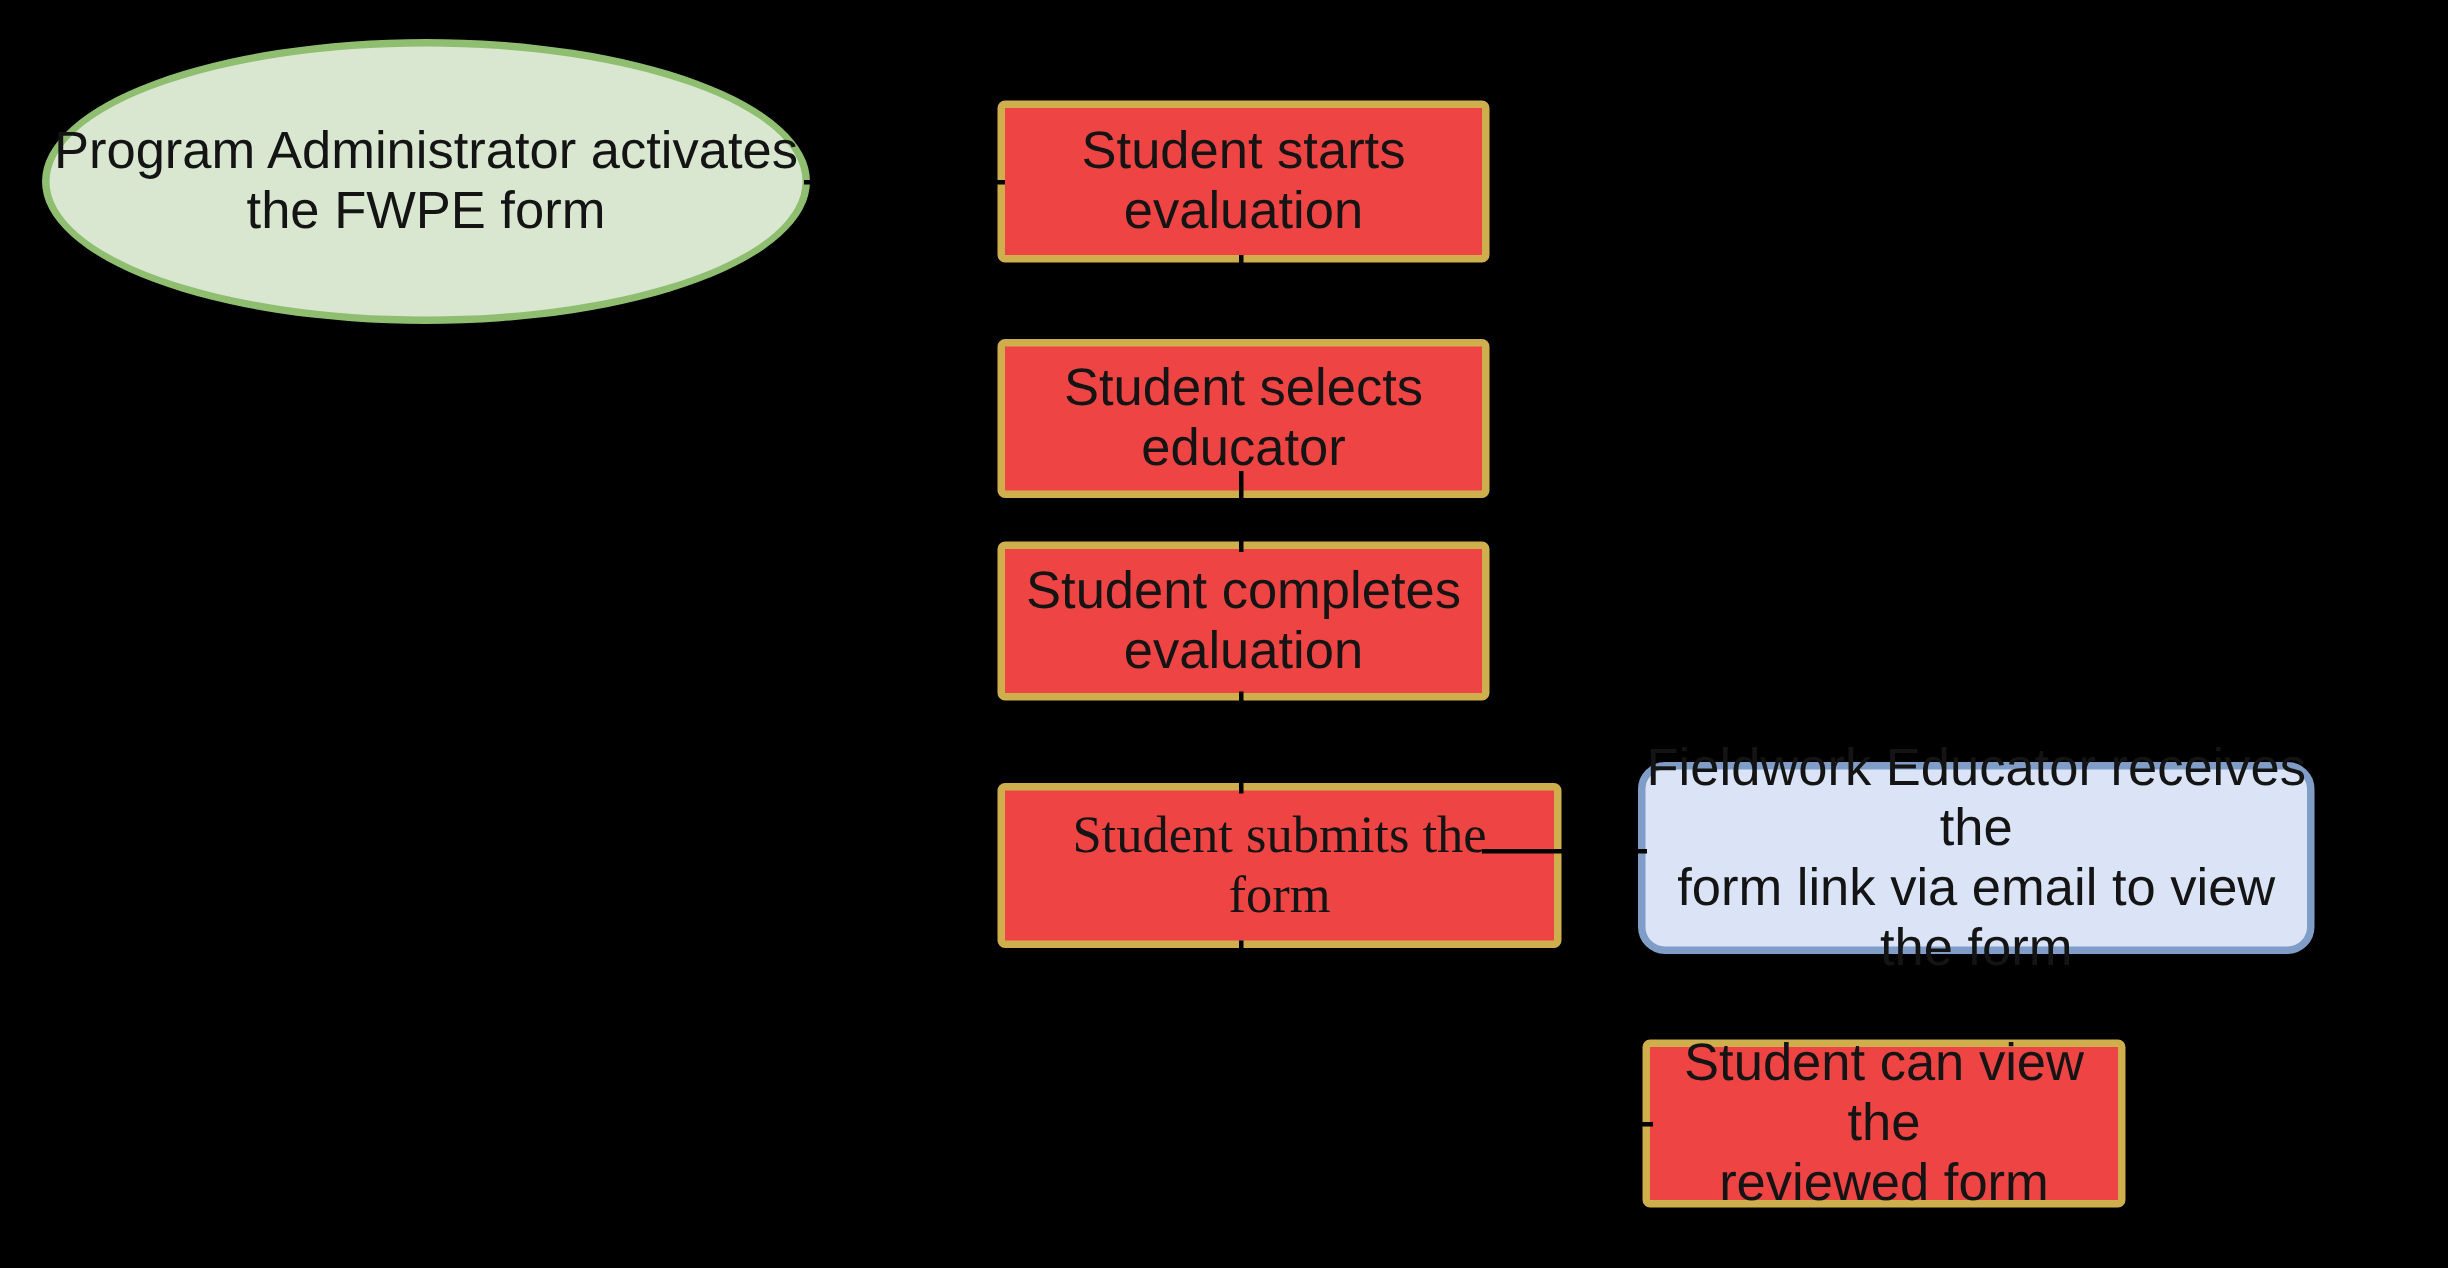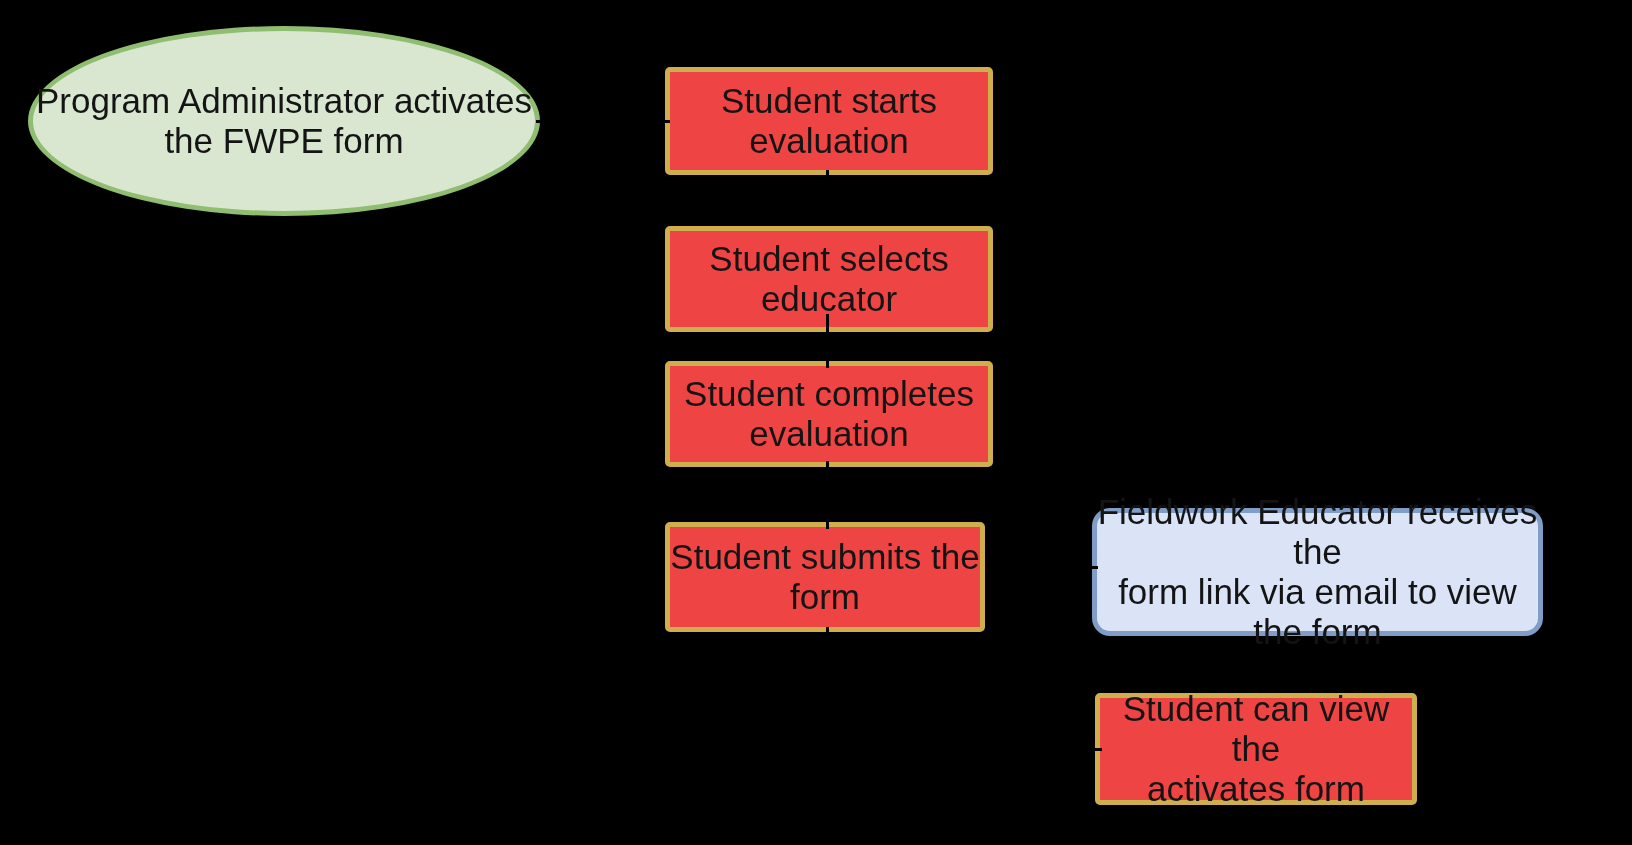--- a/index.html
+++ b/index.html
@@ -50,21 +50,21 @@
     position: absolute;
     background: #000000;
     z-index: 3;
   }
 
   
   .n-activate  { left: 28px;   top: 26px;  width: 512px; height: 190px; }
   .n-start     { left: 665px;  top: 67px;  width: 328px; height: 108px; }
   .n-select    { left: 665px;  top: 214px; width: 328px; height: 106px; margin-top: 12px; }
   .n-complete  { left: 665px;  top: 361px; width: 328px; height: 106px; }
-  .n-submit    { left: 665px;  top: 522px; width: 320px; height: 110px; }
+  .n-submit    { left: 665px;  top: 522px; width: 376px; height: 110px; font-family: Liberation Serif, serif; }
   .n-educator  { left: 1092px; top: 508px; width: 451px; height: 128px; }
   .n-review    { left: 616px;  top: 682px; width: 432px; height: 138px; }
   .n-views     { left: 1095px; top: 693px; width: 322px; height: 112px; }
 
   
   .e-activate-start  { left: 536px;  top: 120px; width: 134px; height: 3px; }
   .e-start-select    { left: 826px;  top: 170px; width: 3px;   height: 50px; }
   .e-select-complete { left: 826px;  top: 314px; width: 3px;   height: 54px; }
   .e-complete-submit { left: 826px;  top: 461px; width: 3px;   height: 68px; }
   .e-submit-educator { left: 988px;  top: 566px; width: 110px; height: 3px; }
@@ -102,21 +102,21 @@
   </div>
 
   <div class="node info n-educator">
     <span class="label">Fieldwork Educator receives the
 form link via email to view the form</span>
   </div>
 
 
   <div class="node process n-views">
     <span class="label">Student can view the
-activates form</span>
+reviewed form</span>
   </div>
 
   <div class="connector e-activate-start"></div>
   <div class="connector e-start-select"></div>
   <div class="connector e-select-complete"></div>
   <div class="connector e-complete-submit"></div>
   <div class="connector e-submit-educator"></div>
   <div class="connector e-submit-review"></div>
   <div class="connector e-review-views"></div>
 

